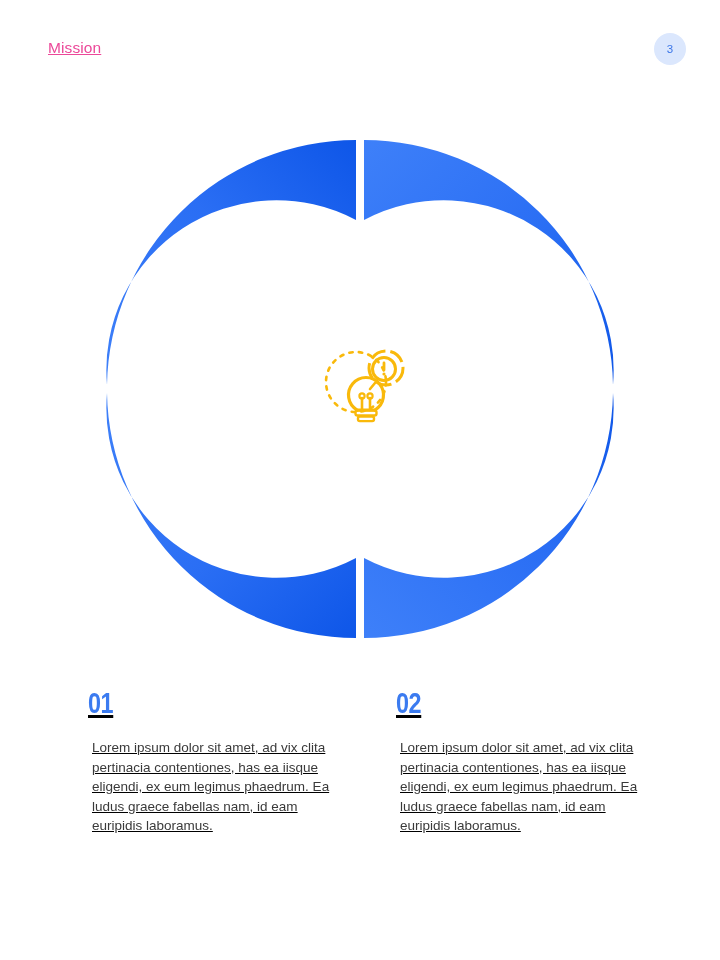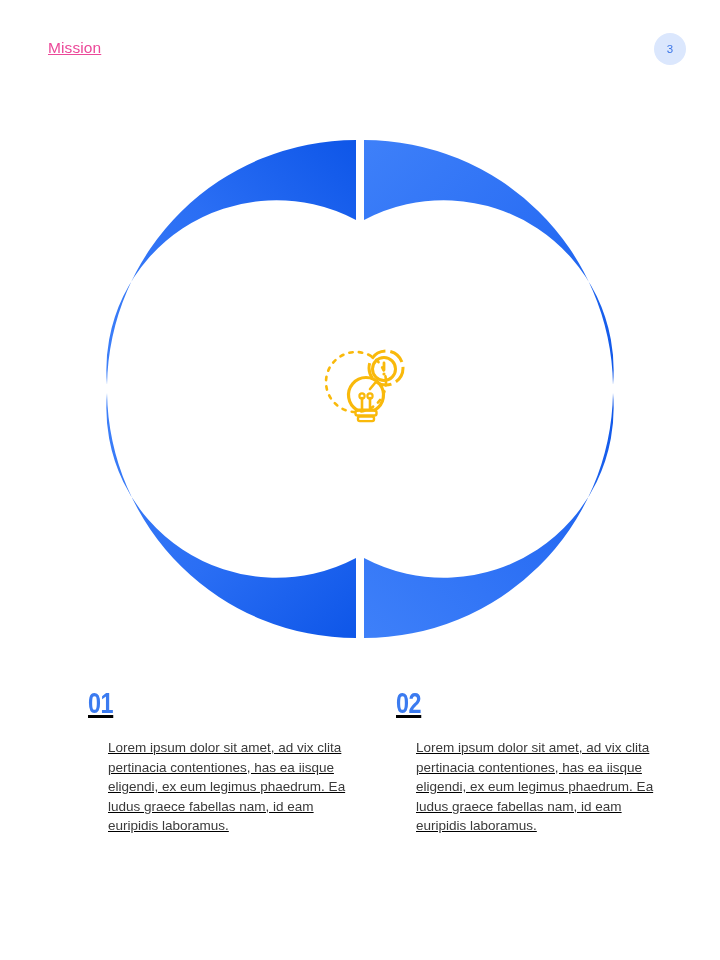--- a/index.html
+++ b/index.html
@@ -115,21 +115,21 @@
     letter-spacing: -0.5px;
     transform: scaleX(0.78);
     transform-origin: left center;
     margin: 0 0 18px 0;
   }
   .col-body {
     font-size: 13.5px;
     line-height: 19.5px;
     color: #3a3a3a;
     font-weight: 400;
-    margin: 16px;
+    margin: 0;
     padding-left: 4px;
     width: 242px;
   }
 </style>
 </head>
 <body>
 
 <div class="slide">
 
   <div class="header">

